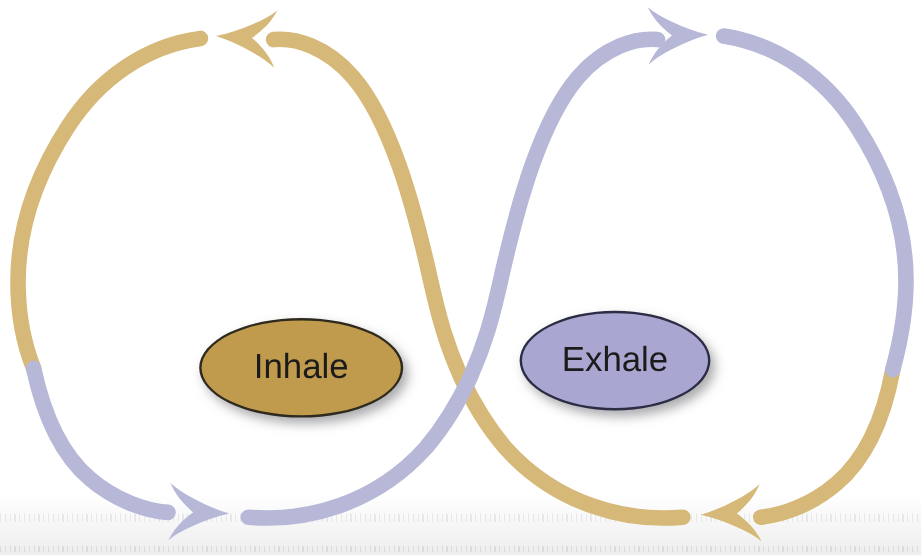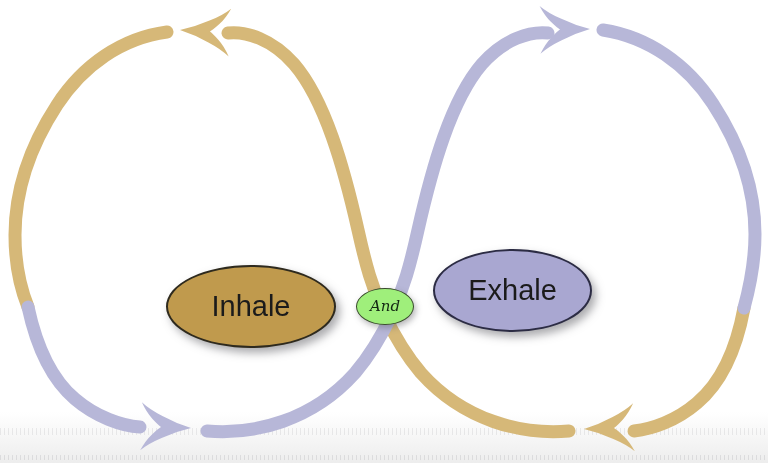--- a/index.html
+++ b/index.html
@@ -23,21 +23,21 @@
   .loop-path{fill:none;stroke-width:13;stroke-linecap:round;}
 
   .node{
     position:absolute;border-radius:50%;
     display:flex;align-items:center;justify-content:center;
     border:2px solid #333;
     box-shadow:4px 5px 9px rgba(90,90,95,.5);
     box-sizing:border-box;
   }
   #node-inhale{left:166px;top:265px;width:170px;height:83px;}
-  #node-exhale{left:433px;top:249px;width:159px;height:83px;}
+  #node-exhale{left:433px;top:259px;width:159px;height:83px;}
   #node-and{
     left:356px;top:288px;width:58px;height:37px;
     border-width:1.5px;box-shadow:2px 3px 6px rgba(90,90,95,.45);
   }
   .node-label{font-size:29px;color:#1b1b1b;line-height:1;}
   #node-and .node-label{
     font-family:"DejaVu Serif","Liberation Serif",serif;
     font-style:italic;font-size:15px;
   }
 </style>
@@ -84,17 +84,14 @@
   </svg>
 
   <div class="node" id="node-inhale" style="background-color: rgb(192, 154, 77); border-color: rgb(46, 42, 30); text-align: center;">
     <span class="node-label" style="color: rgb(27, 27, 27);">Inhale</span>
   </div>
 
   <div class="node" id="node-exhale" style="background-color: rgb(169, 167, 209); border-color: rgb(44, 44, 68);">
     <span class="node-label" style="color: rgb(27, 27, 27);">Exhale</span>
   </div>
 
-  <div class="node" id="node-and" style="background-color: rgb(159, 239, 123); border-color: rgb(58, 74, 46);">
-    <span class="node-label" style="color: rgb(20, 40, 20);">And</span>
-  </div>
 
 </div>
 
 </body></html>

